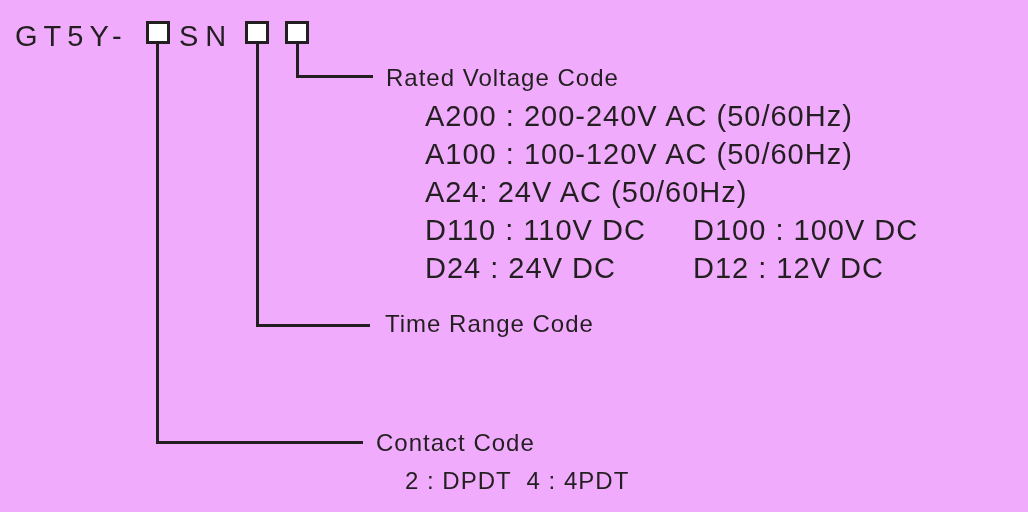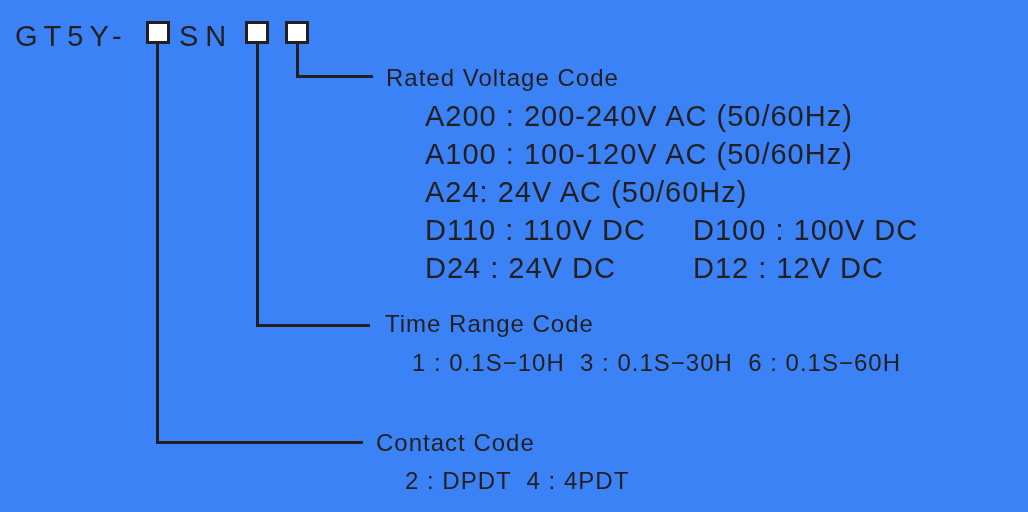--- a/index.html
+++ b/index.html
@@ -4,21 +4,21 @@
 <style>
   html, body {
     margin: 0;
     padding: 0;
     background: #ffffff;
   }
   .diagram {
     position: relative;
     width: 1028px;
     height: 512px;
-    background: #3b82f6;
+    background: #f0abfc;
     font-family: "Liberation Sans", sans-serif;
     color: #231f20;
     overflow: hidden;
   }
   .txt {
     position: absolute;
     font-size: 24px;
     line-height: 38px;
     letter-spacing: 1px;
     white-space: pre;
@@ -89,18 +89,17 @@
       <span class="c1">D110 : 110V DC</span>
       <span class="c2">D100 : 100V DC</span>
     </div>
     <div class="row">
       <span class="c1">D24 : 24V DC</span>
       <span class="c2">D12 : 12V DC</span>
     </div>
   </div>
 
   <span class="txt" style="left:385px; top:305px;text-align:right;">Time Range Code</span>
-  <span class="txt" style="left:412px; top:344px;">1 : 0.1S−10H  3 : 0.1S−30H  6 : 0.1S−60H</span>
 
   <span class="txt" style="left:376px; top:424px;">Contact Code</span>
   <span class="txt" style="left:405px; top:462px;text-align:center;">2 : DPDT  4 : 4PDT</span>
 
 </div>
 
 </body></html>

